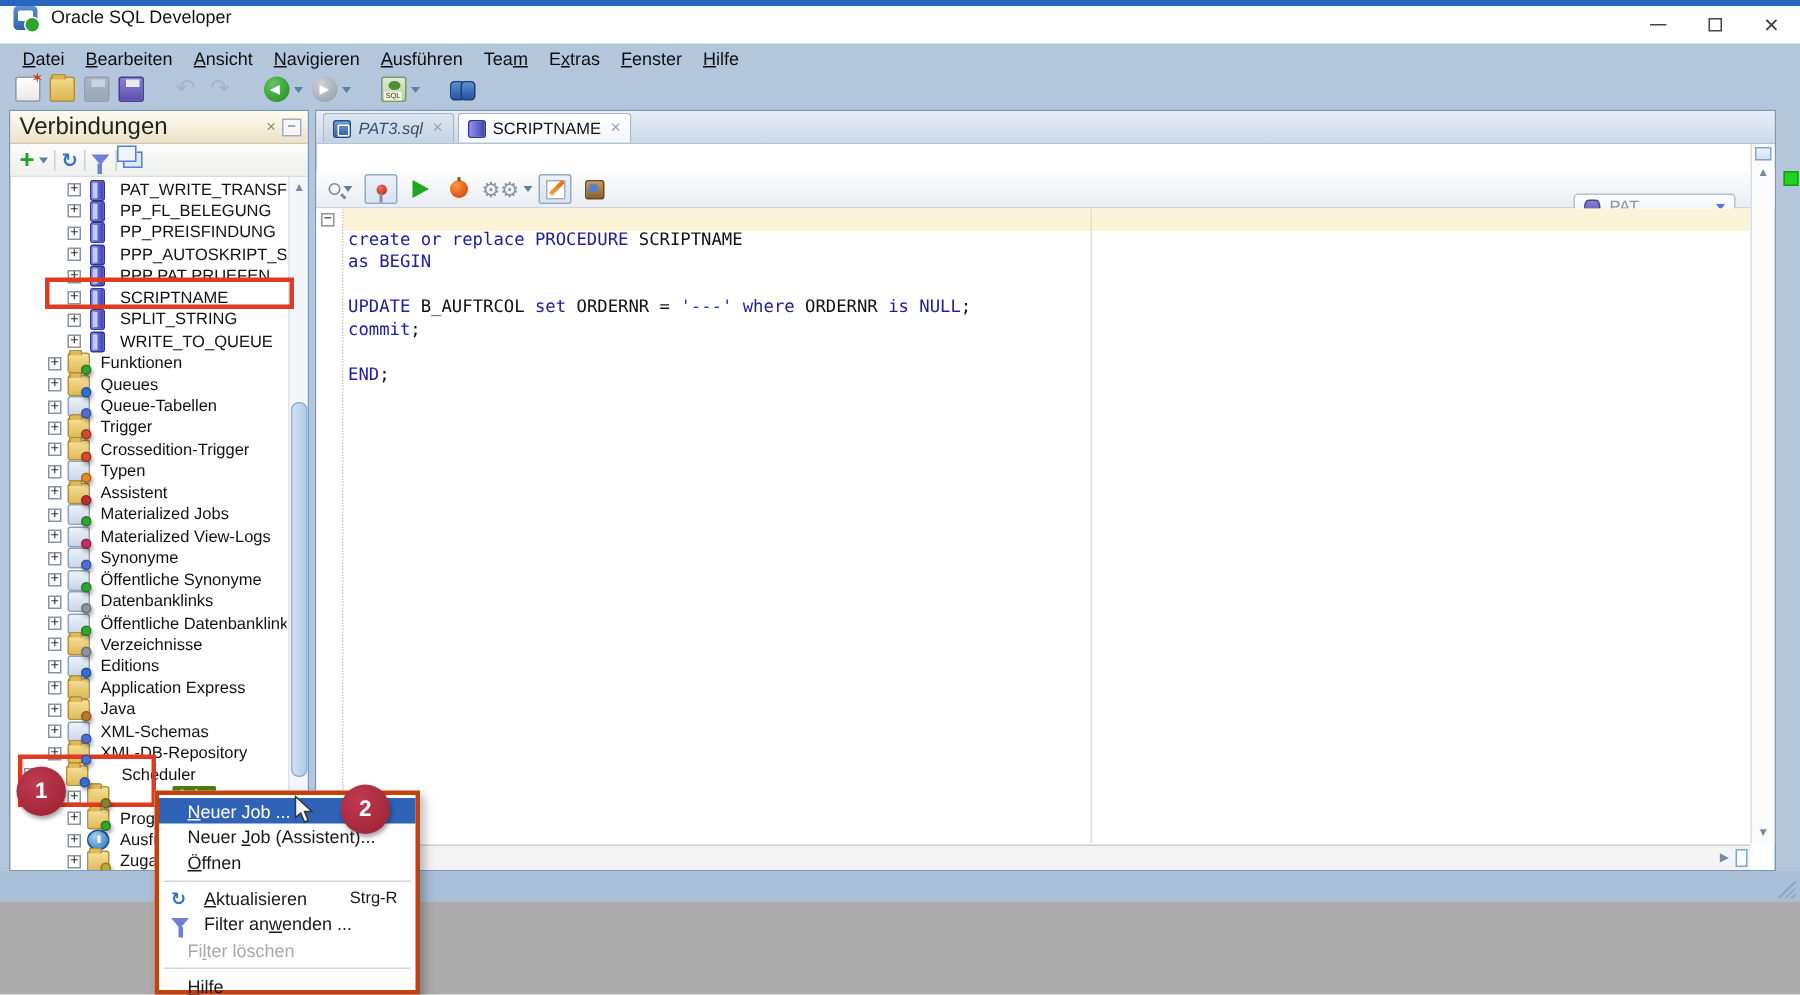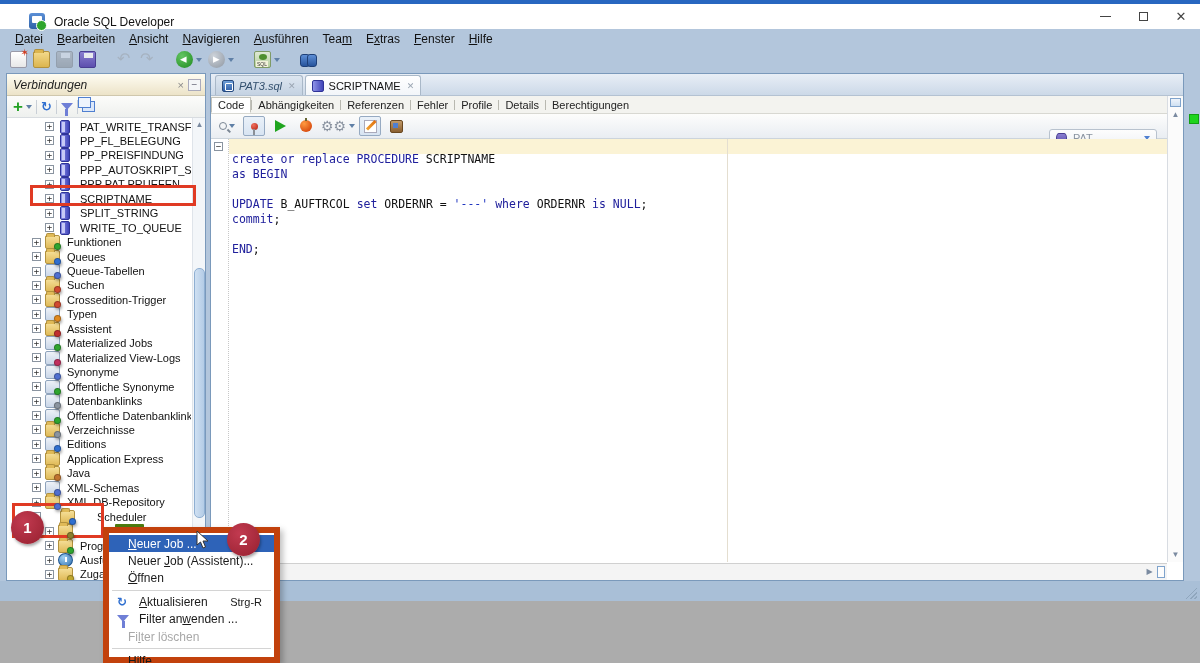--- a/index.html
+++ b/index.html
@@ -3,21 +3,21 @@
 <meta charset="utf-8">
 <style>
   * { margin:0; padding:0; box-sizing:border-box; }
   html,body { width:1200px; height:663px; overflow:hidden; }
   body { font-family:"Liberation Sans","DejaVu Sans",sans-serif; font-size:12px; color:#1a1a1a; }
   #app { position:absolute; left:0; top:0; width:1200px; height:663px; background:#acacac; }
 
   
   #win { position:absolute; left:0; top:0; width:1200px; height:601px; background:#b3c6dc; }
   #top-accent { position:absolute; left:0; top:0; width:1200px; height:4px; background:#2867c0; }
-  #titlebar { position:absolute; left:0; top:4px; width:1200px; height:25px; background:#ffffff; display:flex; align-items:flex-end;padding-left:20px; }
+  #titlebar { position:absolute; left:0; top:4px; width:1200px; height:25px; background:#ffffff; display:flex; align-items:flex-start; }
   #app-icon { width:16px; height:16px; margin-left:9px; position:relative; background:linear-gradient(#5b8fd6,#2f62a8); border-radius:3px; }
   #app-icon::before { content:""; position:absolute; left:3px; top:3px; width:10px; height:7px; background:#fff; border-radius:1px; }
   #app-icon::after { content:""; position:absolute; right:-2px; bottom:-2px; width:9px; height:9px; border-radius:50%; background:#2da52d; border:1px solid #fff; }
   #title-text { margin-left:9px; font-size:12px; color:#111; }
   #win-controls { margin-left:auto; display:flex; height:100%; }
   .win-btn { width:38px; height:100%; display:flex; align-items:center; justify-content:center; color:#444; font-size:13px; }
   .win-btn .sq { width:9px; height:9px; border:1.4px solid #444; display:block; }
   .win-btn .mn { width:11px; height:1.6px; background:#444; display:block; }
 
   #menubar { position:absolute; left:0; top:29px; width:1200px; height:19px; display:flex; align-items:center; padding-left:8px; }
@@ -49,21 +49,21 @@
   .ic-fwd::before { content:"▸"; position:absolute; left:5px; top:0px; color:#fff; font-size:13px; }
   .ic-conn { background:linear-gradient(#dfe9d4,#b5cf9e); border:1px solid #7f9a66; border-radius:2px; }
   .ic-conn::before { content:""; position:absolute; left:4px; top:2px; width:8px; height:6px; border-radius:50%; background:#4f8f2f; }
   .ic-conn::after { content:"SQL"; position:absolute; left:1px; bottom:0px; font-size:5px; color:#333; background:#f2f2da; padding:0 1px; }
   .ic-binoc::before, .ic-binoc::after { content:""; position:absolute; top:3px; width:8px; height:11px; background:linear-gradient(#5d8ed6,#27549c); border:1px solid #1d3f78; border-radius:3px; }
   .ic-binoc::before { left:0; } .ic-binoc::after { right:0; }
 
   
   #conn-panel { position:absolute; left:6px; top:73px; width:200px; height:508px; background:#fff; border:1px solid #7a99bb; }
   #conn-header { position:absolute; left:0; top:0; width:198px; height:22px; background:linear-gradient(#fefcf2,#ece3c8); border-bottom:1px solid #cfc7ad; display:flex; align-items:center; }
-  #conn-title { margin-left:6px; font-size:12px; color:#222;font-style:italic; }
+  #conn-title { margin-left:6px; font-size:16px; color:#222; }
   #conn-header .hbtn { margin-left:auto; color:#8a8a8a; font-size:11px; padding:0 4px; }
   #conn-header .hbtn2 { color:#667; font-size:10px; border:1px solid #aab; background:#f4f6f8; width:13px; height:12px; line-height:9px; text-align:center; margin:0 4px 0 0; }
   #conn-toolbar { position:absolute; left:0; top:22px; width:198px; height:22px; display:flex; align-items:center; background:linear-gradient(#fcfcfa,#eef0ee); border-bottom:1px solid #d8dce0; }
   .ct-sep { width:1px; height:14px; background:#c9cfd6; margin:0 4px; }
   .ct-plus { color:#23a123; font-size:17px; font-weight:bold; margin-left:6px; line-height:15px; }
   .ct-refresh { color:#2f6fd0; font-size:13px; font-weight:bold; }
   .funnel { width:0; height:0; border-left:6px solid transparent; border-right:6px solid transparent; border-top:7px solid #6f7fd6; position:relative; }
   .funnel::after { content:""; position:absolute; left:-1.5px; top:-1px; width:3px; height:7px; background:#6f7fd6; }
   .ct-copy { width:13px; height:11px; border:1.5px solid #4f7fd0; background:#dce8fa; position:relative; }
   .ct-copy::before { content:""; position:absolute; left:-5px; top:-5px; width:11px; height:9px; border:1.5px solid #4f7fd0; background:#eef4fd; }
@@ -141,21 +141,21 @@
   #code-status { position:absolute; left:880px; top:490px; width:76px; height:14px; font-size:10px; color:#333; text-align:right; }
   #h-scroll { position:absolute; left:0; top:489px; width:956px; height:17px; background:#f4f4f4; border-top:1px solid #d0d0d0; }
   #h-thumb { position:absolute; right:2px; top:2px; width:8px; height:12px; background:#fdfdfd; border:1px solid #7fa3cc; }
   .green-sq { position:absolute; left:978px; top:40px; width:10px; height:10px; background:#1ed41e; border:1px solid #12a012; }
 
   #win-bottom { position:absolute; left:0; top:581px; width:1200px; height:20px; background:#a9bfd7; }
   #grip { position:absolute; right:3px; bottom:2px; width:12px; height:12px; background:
     linear-gradient(135deg, transparent 50%, #8fa6bd 50%, #8fa6bd 57%, transparent 57%, transparent 68%, #8fa6bd 68%, #8fa6bd 75%, transparent 75%, transparent 86%, #8fa6bd 86%, #8fa6bd 93%, transparent 93%); }
 
   
-  #ctx-menu { position:absolute; left:103px; top:527px; width:177px; height:136px; background:#fff; border:6px solid #c2410c; box-shadow:3px 3px 6px rgba(0,0,0,.25); padding-top:2px; z-index:40; }
+  #ctx-menu { position:absolute; left:103px; top:527px; width:177px; height:136px; background:#fff; border:3px solid #c2410c; box-shadow:3px 3px 6px rgba(0,0,0,.25); padding-top:2px; z-index:40; }
   .mrow { height:17.2px; display:flex; align-items:center; position:relative; font-size:12px; color:#1a1a1a; }
   .mrow .micon { position:absolute; left:8px; width:15px; height:14px; }
   .mrow .mlabel { margin-left:19px; white-space:nowrap; }
   .mrow.hasicon .mlabel { margin-left:30px; }
   .mrow.hl { background:#2e63b8; color:#fff; }
   .mrow.disabled { color:#a8a8a8; }
   .mrow .shortcut { position:absolute; right:12px; font-size:11px; }
   .msep { height:1px; background:#d4d4d4; margin:3px 3px; }
   .m-refresh { color:#2f6fd0; font-size:12px; font-weight:bold; line-height:14px; }
 
@@ -311,21 +311,21 @@
             <span class="ti ti-box">
               <span class="badge" style="background: rgb(79, 111, 208);"></span>
             </span>
             <span class="lbl">Queue-Tabellen</span>
           </div>
           <div class="trow" style="top: 159.95px; padding-left: 24px;">
             <span class="exp">+</span>
             <span class="ti ti-fold">
               <span class="badge" style="background: rgb(208, 74, 47);"></span>
             </span>
-            <span class="lbl">Suchen</span>
+            <span class="lbl">Trigger</span>
           </div>
           <div class="trow" style="top: 174.4px; padding-left: 24px;">
             <span class="exp">+</span>
             <span class="ti ti-fold">
               <span class="badge" style="background: rgb(208, 74, 47);"></span>
             </span>
             <span class="lbl">Crossedition-Trigger</span>
           </div>
           <div class="trow" style="top: 188.85px; padding-left: 24px;">
             <span class="exp">+</span>
@@ -416,21 +416,21 @@
             </span>
             <span class="lbl">XML-Schemas</span>
           </div>
           <div class="trow" style="top: 376.7px; padding-left: 24px;">
             <span class="exp">+</span>
             <span class="ti ti-fold">
               <span class="badge" style="background: rgb(79, 111, 208);"></span>
             </span>
             <span class="lbl">XML-DB-Repository</span>
           </div>
-          <div class="trow" style="top: 391.15px; padding-left: 24px; gap: 15px;">
+          <div class="trow" style="top: 391.15px; padding-left: 8px; gap: 15px;">
             <span class="exp">−</span>
             <span class="ti ti-fold">
               <span class="badge" style="background: rgb(47, 111, 208);"></span>
             </span>
             <span class="lbl">Scheduler</span>
           </div>
           <div class="trow sel" style="top: 405.6px; padding-left: 37px;">
             <span class="exp">+</span>
             <span class="ti ti-fold">
               <span class="badge" style="background: rgb(138, 127, 47);"></span>
@@ -470,35 +470,20 @@
             <span class="ticon ticon-sql"></span>
             <span class="italic">PAT3.sql</span>
             <span class="close">✕</span>
           </div>
           <div class="etab active">
             <span class="ticon ticon-proc"></span>
             <span>SCRIPTNAME</span>
             <span class="close">✕</span>
           </div>
         </div>
-      <div id="subtabs">
-          <div class="stab active">Code</div>
-          <span class="stab-sep"></span>
-          <div class="stab">Abhängigkeiten</div>
-          <span class="stab-sep"></span>
-          <div class="stab">Referenzen</div>
-          <span class="stab-sep"></span>
-          <div class="stab">Fehler</div>
-          <span class="stab-sep"></span>
-          <div class="stab">Profile</div>
-          <span class="stab-sep"></span>
-          <div class="stab">Details</div>
-          <span class="stab-sep"></span>
-          <div class="stab">Berechtigungen</div>
-        </div>
 
       <div id="edit-toolbar">
         <div id="search-group">
           <span class="mag"></span>
           <span class="dd-arrow" style="margin-left:2px"></span>
         </div>
         <div class="ebtn pressed" style="margin-left:8px">
             <span class="pin"></span>
           </div>
         <div class="ebtn">

